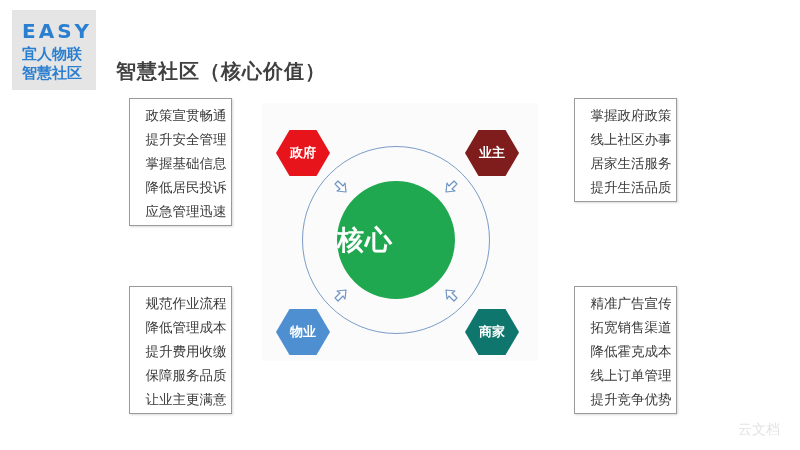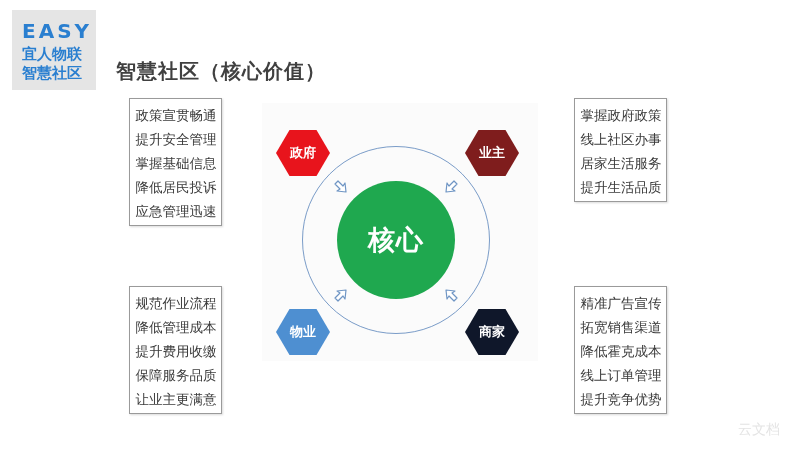--- a/index.html
+++ b/index.html
@@ -27,21 +27,21 @@
   .title {
     position: absolute; left: 116px; top: 58px;
     font-size: 20px; font-weight: bold; color: #404040; letter-spacing: 1px;
     white-space: nowrap;
   }
 
   .box {
     position: absolute; width: 90px;
     border: 1px solid #9a9a9a; background: #fff;
     box-shadow: 1px 1px 2px rgba(0,0,0,0.15);
-    padding: 4px 0 2px 1px;
+    padding: 4px 0 2px 11px;
   }
   .box .item {
     font-size: 13.5px; color: #3a3a3a; text-align: center;
     height: 24px; line-height: 24px; white-space: nowrap;
   }
   #box-gov { left: 129px; top: 98px; }
   #box-owner { left: 574px; top: 98px; }
   #box-prop { left: 129px; top: 286px; }
   #box-biz { left: 574px; top: 286px; }
 
@@ -49,36 +49,36 @@
     position: absolute; left: 262px; top: 103px; width: 276px; height: 258px;
     background: #fbfbfb;
   }
   .ring {
     position: absolute; left: 302px; top: 146px; width: 188px; height: 188px;
     border: 1.5px solid #7a9cc8; border-radius: 50%; box-sizing: border-box;
   }
   .core {
     position: absolute; left: 337px; top: 181px; width: 118px; height: 118px;
     border-radius: 50%; background: #1fa84f;
-    display: flex; flex-direction: column; align-items: center; justify-content: center;
+    display: flex; flex-direction: row; align-items: center; justify-content: space-between;
   }
   .core span {
     color: #fff; font-weight: bold; font-size: 27px; line-height: 36px; letter-spacing: 1px;
   }
 
   .hex {
     position: absolute; width: 54px; height: 46px;
     clip-path: polygon(25% 0, 75% 0, 100% 50%, 75% 100%, 25% 100%, 0 50%);
     display: flex; align-items: center; justify-content: center;
     color: #fff; font-weight: bold; font-size: 13px;
   }
   #hex-gov { left: 276px; top: 130px; background: #e8141c; }
   #hex-owner { left: 465px; top: 130px; background: #7f1d1d; }
   #hex-prop { left: 276px; top: 309px; background: #4e8fd1; }
-  #hex-biz { left: 465px; top: 309px; background: #0f172a; }
+  #hex-biz { left: 465px; top: 309px; background: #0f766e; }
 
   .arrow { position: absolute; width: 18px; height: 18px; }
   #arr-tl { left: 332px; top: 178px; }
   #arr-tr { left: 442px; top: 178px; }
   #arr-bl { left: 332px; top: 286px; }
   #arr-br { left: 442px; top: 286px; }
 
   .watermark {
     position: absolute; left: 738px; top: 421px;
     font-size: 14px; color: #e4e4e4; white-space: nowrap;

